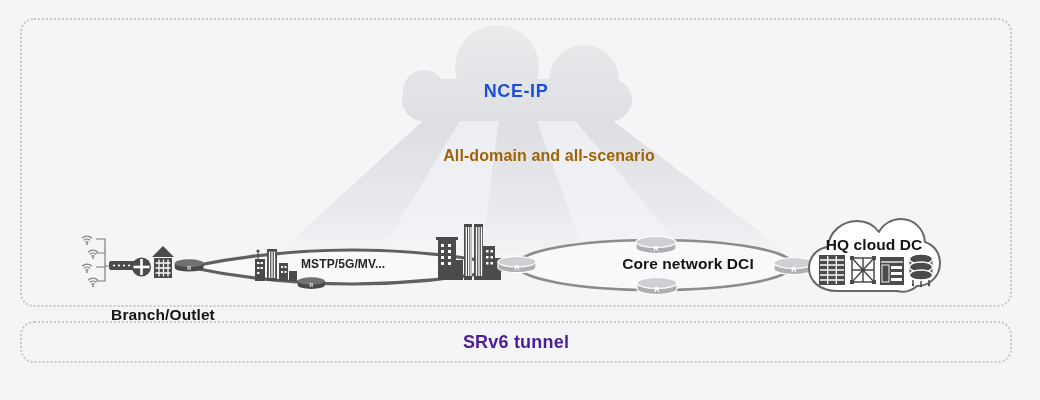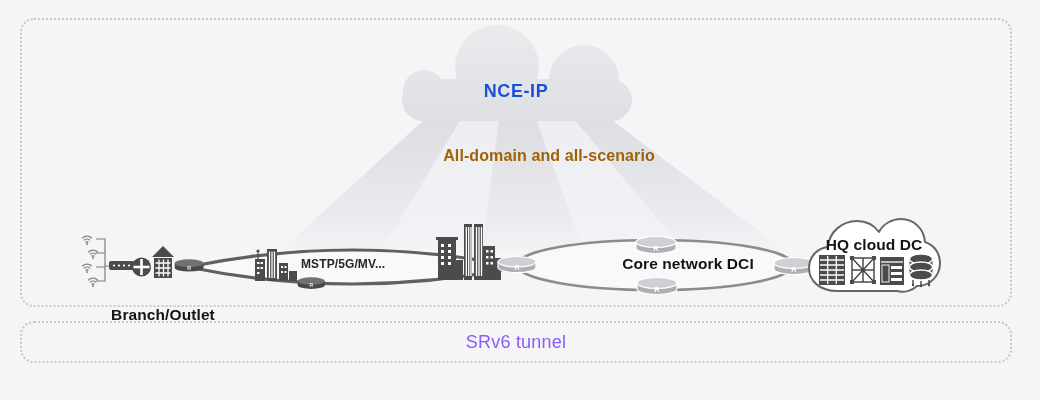--- a/index.html
+++ b/index.html
@@ -6,21 +6,21 @@
   body{background:#f4f5f7;font-family:"Liberation Sans",sans-serif;}
   .stage{position:relative;width:1040px;height:400px;background:#f4f5f7;overflow:hidden;}
   .boundary{position:absolute;border:2px dotted #c7c8ca;border-radius:14px;box-sizing:border-box;}
   #main-boundary{left:20px;top:18px;width:992px;height:289px;}
   #tunnel-boundary{left:20px;top:321px;width:992px;height:42px;display:flex;align-items:center;justify-content:center;}
   svg.layer{position:absolute;left:0;top:0;}
   .lbl{position:absolute;transform:translateX(-50%);font-weight:bold;color:#141414;font-size:15.5px;white-space:nowrap;letter-spacing:.1px;}
   .lbl-nce{color:#1d4ed8;font-size:18px;letter-spacing:.6px;}
   .lbl-red{color:#a16207;font-size:16px;margin-left:36px;}
   .lbl-mstp{transform:none;font-size:12px;color:#262626;}
-  .tunnel-text{color:#8b5cf6;font-weight:normal;font-size:18px;letter-spacing:.2px;}
+  .tunnel-text{color:#4c1d95;font-weight:bold;font-size:18px;letter-spacing:.2px;}
   
   .ring1{fill:rgba(255,255,255,.45);stroke:#5f6062;stroke-width:3.2;}
   .ring2{fill:rgba(255,255,255,.45);stroke:#8a8c8e;stroke-width:2.6;}
   .dark{fill:#4a4b4d;}
   .wln{stroke:#ffffff;stroke-width:1.3;fill:none;}
   .router-dark .rb{fill:#48494b;}
   .router-dark .rt{fill:#6f7173;}
   .router-dark .rmark{fill:#e8e8e8;}
   .router-gray .rb{fill:#aeb0b3;stroke:#ffffff;stroke-width:1.2;}
   .router-gray .rt{fill:#ced0d3;stroke:#ffffff;stroke-width:1.2;}

